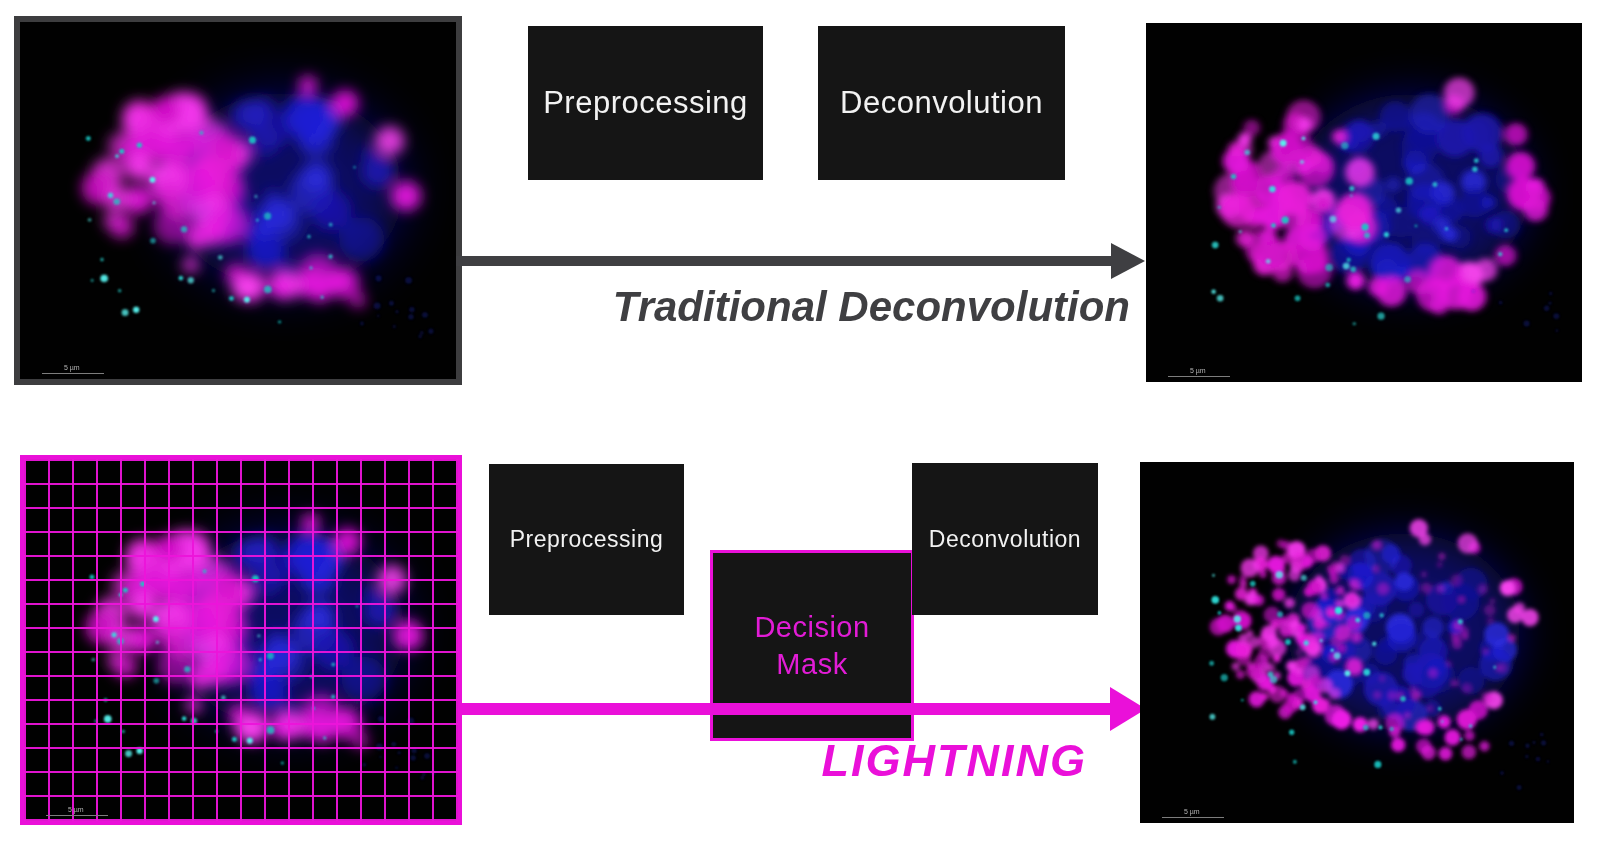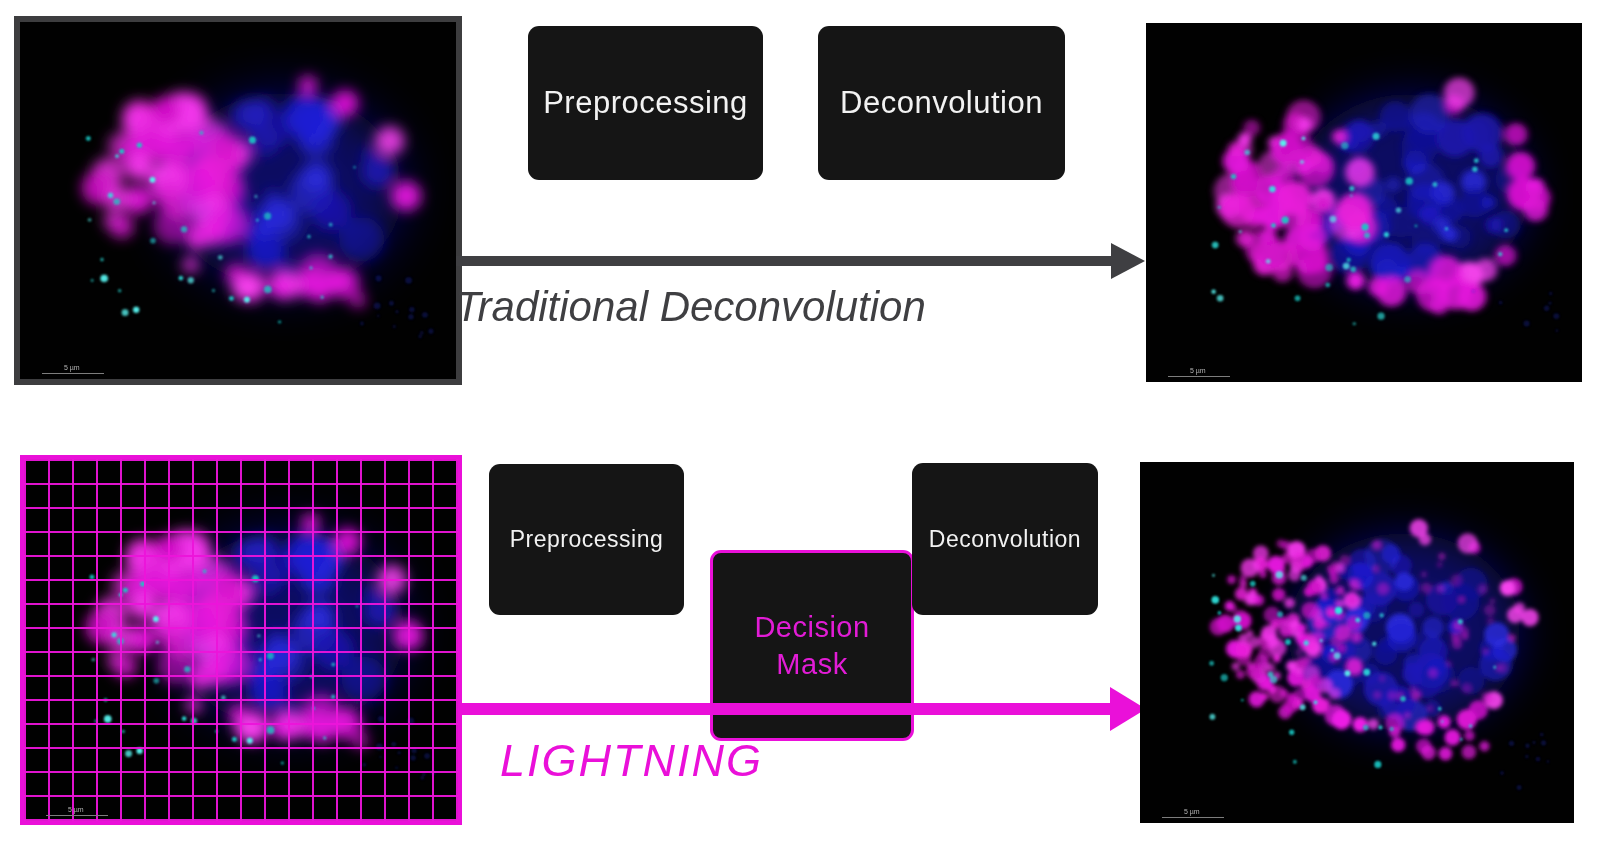--- a/index.html
+++ b/index.html
@@ -18,41 +18,41 @@
     background-image:
       repeating-linear-gradient(to right, rgba(236,20,218,.95) 0px, rgba(236,20,218,.95) 2px, transparent 2px, transparent 24px),
       repeating-linear-gradient(to bottom, rgba(236,20,218,.95) 0px, rgba(236,20,218,.95) 2px, transparent 2px, transparent 24px);}
 
   .scalebar{position:absolute;left:22px;bottom:5px;width:80px;z-index:5;}
   .sb-text{display:block;font-size:7px;color:#b5b5b5;margin-left:22px;line-height:8px;}
   .sb-line{display:block;width:62px;height:1px;background:#7d7d7d;margin-top:1px;}
 
   
   .stepbox{position:absolute;background:#151515;color:#f2f2f2;display:flex;align-items:center;justify-content:center;
-    text-align:center;font-weight:300;letter-spacing:.5px;border-radius:11px;}
+    text-align:center;font-weight:300;letter-spacing:.5px;}
   #box-top-pre{left:528px;top:26px;width:235px;height:154px;font-size:31px;}
   #box-top-dec{left:818px;top:26px;width:247px;height:154px;font-size:31px;}
   #box-bot-pre{left:489px;top:464px;width:195px;height:151px;font-size:23px;}
   #box-bot-mask{left:710px;top:550px;width:170px;height:153px;font-size:29px;line-height:1.25;
     color:#e21cd6;border:3px solid #ea10d9;padding:16px 14px;}
   #box-bot-dec{left:912px;top:463px;width:186px;height:152px;font-size:23px;}
 
   
   .shaft{position:absolute;}
   #arrow-top-shaft{left:456px;top:256px;width:656px;height:10px;background:#3f3f42;}
   #arrow-top-head{position:absolute;left:1111px;top:243px;width:0;height:0;
     border-left:34px solid #3f3f42;border-top:18px solid transparent;border-bottom:18px solid transparent;}
   #arrow-bot-shaft{left:460px;top:703px;width:650px;height:12px;background:#ea10d9;}
   #arrow-bot-head{position:absolute;left:1110px;top:687px;width:0;height:0;
     border-left:36px solid #ea10d9;border-top:22px solid transparent;border-bottom:22px solid transparent;}
 
   
-  .flow-label{position:absolute;font-style:italic;font-weight:normal;text-align:left;}
+  .flow-label{position:absolute;font-style:italic;font-weight:bold;text-align:right;}
   #label-top{left:455px;top:283px;width:675px;font-size:42px;color:#3f3f42;}
-  #label-bot{left:500px;top:735px;width:600px;font-size:45px;color:#ea10d9;letter-spacing:2px;}
+  #label-bot{left:487px;top:735px;width:600px;font-size:45px;color:#ea10d9;letter-spacing:2px;}
 </style>
 </head>
 <body>
 
 <div class="stage">
 
   <div class="panel" id="panel-raw-top">
     <svg id="cell1" viewBox="0 0 440 365" preserveAspectRatio="none">
         <defs>
           <filter id="cell1b" x="-60%" y="-60%" width="220%" height="220%">

